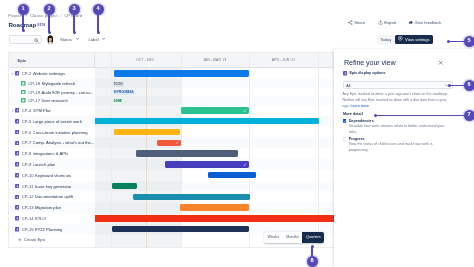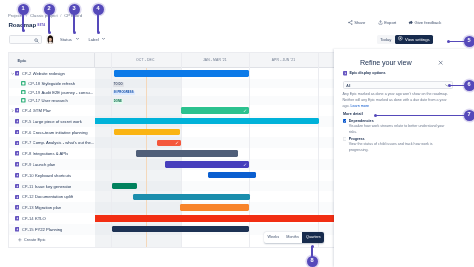--- a/index.html
+++ b/index.html
@@ -74,21 +74,21 @@
   .gl{position:absolute;top:0;bottom:0;width:0.6px;background:#ebecf0;z-index:2;}
   .hdr-gl{position:absolute;top:0;height:14.5px;width:0.6px;background:#ebecf0;z-index:7;}
   .past{position:absolute;left:0;top:0;bottom:0;width:86px;background:rgba(9,30,66,.055);z-index:1;}
   .today{position:absolute;left:51px;top:0;bottom:0;width:1.1px;background:#f4d8bb;z-index:3;}
   .bar{z-index:4;}
   .statuslb{z-index:4;}
 
   
   .panel{position:absolute;left:334px;top:49px;width:140px;height:218px;background:#fff;
          box-shadow:-1px 0 2px rgba(9,30,66,.14);z-index:20;}
-  .p-title{position:absolute;left:26px;top:9.5px;font-size:7.2px;color:#172b4d;letter-spacing:-.1px;
+  .p-title{position:absolute;left:10px;top:9.5px;font-size:7.2px;color:#172b4d;letter-spacing:-.1px;
            line-height:8px;}
   .p-close{position:absolute;left:104px;top:11px;display:block;line-height:0;font-size:0;}
   .p-sec1{position:absolute;left:9px;top:22.2px;height:4.6px;}
   .p-eic{position:absolute;left:0;top:0.1px;display:block;line-height:0;font-size:0;}
   .p-sec1 .p-seclb{position:absolute;left:6.4px;top:0.3px;white-space:nowrap;}
   .p-seclb{font-size:3.7px;font-weight:700;color:#172b4d;letter-spacing:.02px;}
   .p-select{position:absolute;left:8.5px;top:31.6px;width:110px;height:8.6px;background:#fafbfc;
             border:0.6px solid #dfe1e6;border-radius:1.5px;box-sizing:border-box;}
   .p-selval{position:absolute;left:2.8px;top:2.3px;font-size:3.7px;color:#172b4d;}
   .p-selcv{position:absolute;right:2.6px;top:2.9px;display:block;line-height:0;font-size:0;}

